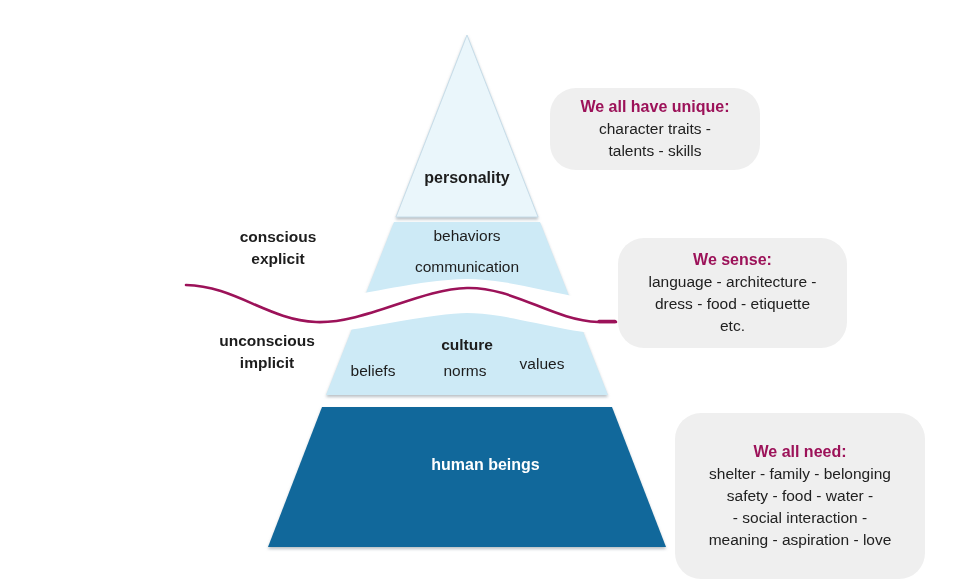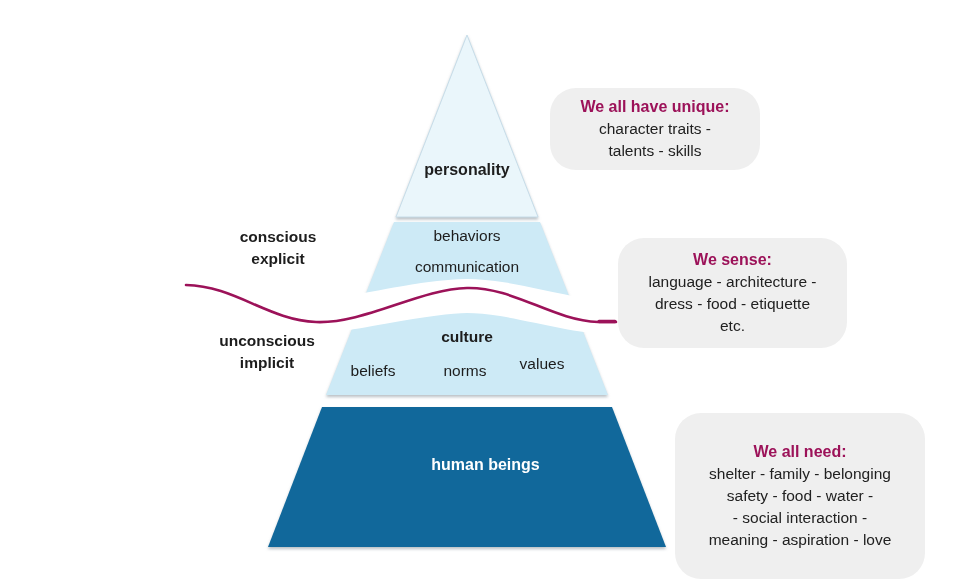--- a/index.html
+++ b/index.html
@@ -16,21 +16,21 @@
   .mid{fill:var(--pyramid-middle);}
   .bot{fill:var(--pyramid-bottom);}
   .band{fill:none;stroke:#ffffff;stroke-width:34;stroke-linecap:butt;}
   .wave{fill:none;stroke:var(--accent);stroke-width:2.6;stroke-linecap:round;}
   .wave-tail{fill:none;stroke:var(--accent);stroke-width:3.4;stroke-linecap:round;}
   .lbl{
     position:absolute;transform:translate(-50%,-50%);
     white-space:nowrap;color:var(--text-dark);
     font-size:15.5px;line-height:22px;text-align:center;
   }
-  .lbl.b{font-weight:bold;}
+  .lbl.b{font-weight:bold;margin-top:8px;}
   .lbl.white{color:var(--text-light);font-weight:bold;font-size:16px;}
   .side-label{
     position:absolute;transform:translate(-50%,-50%);
     text-align:center;font-weight:bold;font-size:15.5px;line-height:22px;
     color:var(--text-dark);white-space:nowrap;
   }
   .callout{
     position:absolute;background:var(--callout-bg);
     display:flex;flex-direction:column;justify-content:center;
     text-align:center;line-height:22px;font-size:15.5px;color:#212121;border-radius:26px;

